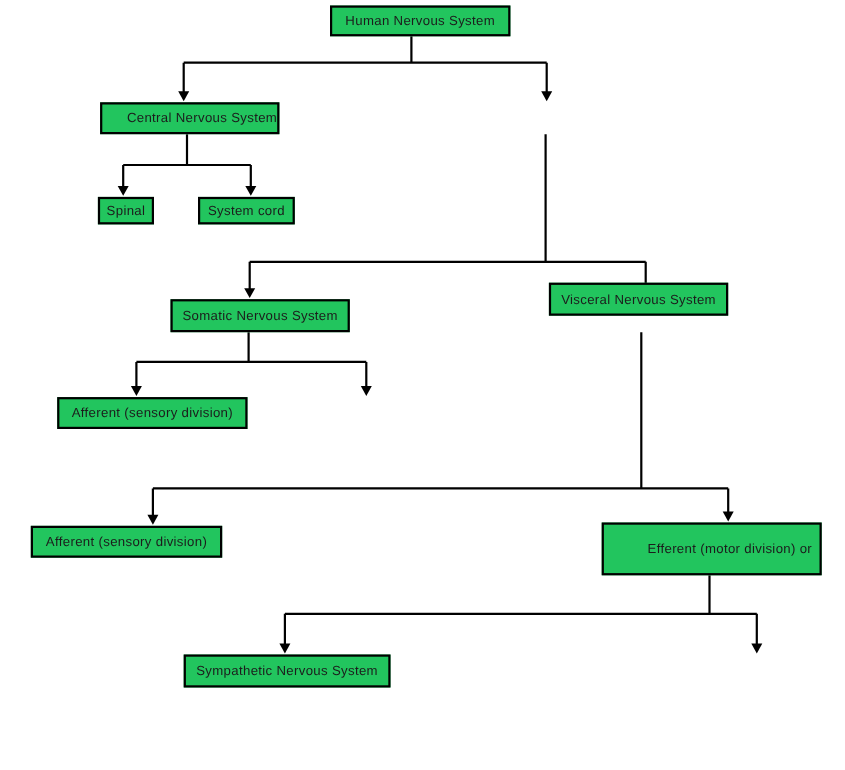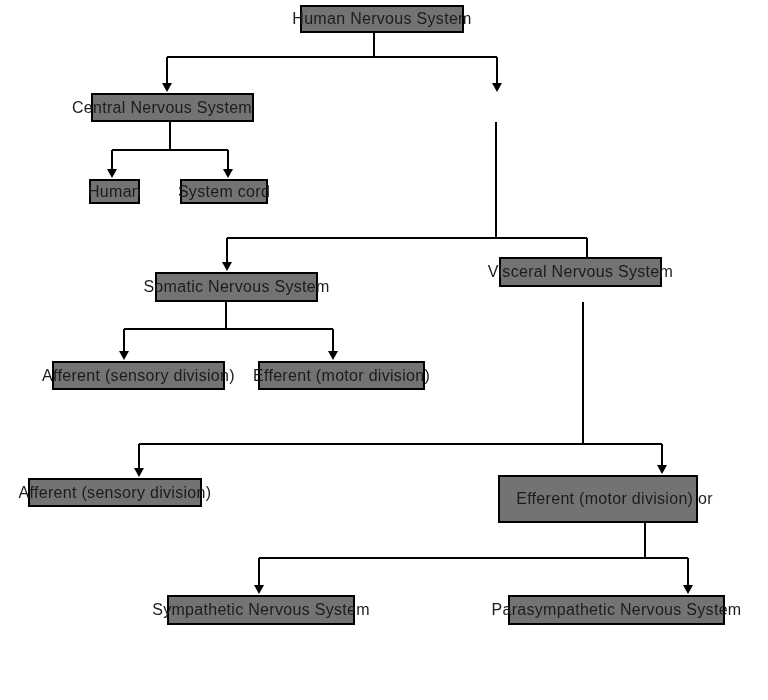--- a/index.html
+++ b/index.html
@@ -14,23 +14,23 @@
   svg.connectors {
     position: absolute;
     left: 0; top: 0;
     width: 768px; height: 700px;
     pointer-events: none;
   }
   .node {
     position: absolute;
     box-sizing: border-box;
     border: 2px solid #000000;
-    background: #737373;
+    background: #22c55e;
     color: #1c1c1c;
-    font-size: 16px;
+    font-size: 12px;
     letter-spacing: 0.3px;
     display: flex;
     flex-direction: column;
     align-items: center;
     justify-content: center;
     text-align: center;
     line-height: 1.25;
     white-space: nowrap;
   }
   .node .bold { font-weight: bold; }
@@ -38,21 +38,21 @@
   #n-hns            { left:300px; top:5px;   width:164px; height:28px; }
   #n-cns            { left:91px;  top:93px;  width:163px; height:29px;align-items:flex-end; }
   #n-pns            { left:406px; top:93px;  width:181px; height:29px; }
   #n-brain          { left:89px;  top:179px; width:51px;  height:25px; }
   #n-spinal         { left:180px; top:179px; width:88px;  height:25px; }
   #n-somatic        { left:155px; top:272px; width:163px; height:30px; }
   #n-visceral       { left:499px; top:257px; width:163px; height:30px; }
   #n-afferent1      { left:52px;  top:361px; width:173px; height:29px; }
   #n-efferent1      { left:258px; top:361px; width:167px; height:29px; }
   #n-afferent2      { left:28px;  top:478px; width:174px; height:29px; }
-  #n-autonomic      { left:498px; top:475px; width:200px; height:48px;padding-left:33px; }
+  #n-autonomic      { left:547px; top:475px; width:200px; height:48px;padding-left:33px; }
   #n-sympathetic    { left:167px; top:595px; width:188px; height:30px; }
   #n-parasympathetic{ left:508px; top:595px; width:217px; height:30px; }
 </style>
 </head>
 <body>
 
 <div class="canvas">
 
   <svg class="connectors" viewBox="0 0 768 700" xmlns="http://www.w3.org/2000/svg" stroke="#000000" stroke-width="2" fill="none">
 
@@ -96,52 +96,46 @@
   <div class="node" id="n-hns">
     <span>Human Nervous System</span>
   </div>
 
   <div class="node" id="n-cns">
     <span>Central Nervous System</span>
   </div>
 
 
   <div class="node" id="n-brain">
-    <span>Human</span>
+    <span>Spinal</span>
   </div>
 
   <div class="node" id="n-spinal">
     <span>System cord</span>
   </div>
 
   <div class="node" id="n-somatic">
     <span>Somatic Nervous System</span>
   </div>
 
   <div class="node" id="n-visceral">
     <span>Visceral Nervous System</span>
   </div>
 
   <div class="node" id="n-afferent1">
     <span>Afferent (sensory division)</span>
   </div>
 
-  <div class="node" id="n-efferent1">
-    <span>Efferent (motor division)</span>
-  </div>
 
   <div class="node" id="n-afferent2">
     <span>Afferent (sensory division)</span>
   </div>
 
   <div class="node" id="n-autonomic">
     <div>Efferent (motor division) or</div>
   </div>
 
   <div class="node" id="n-sympathetic">
     <span>Sympathetic Nervous System</span>
   </div>
 
-  <div class="node" id="n-parasympathetic">
-    <span>Parasympathetic Nervous System</span>
-  </div>
 
 </div>
 
 </body></html>

